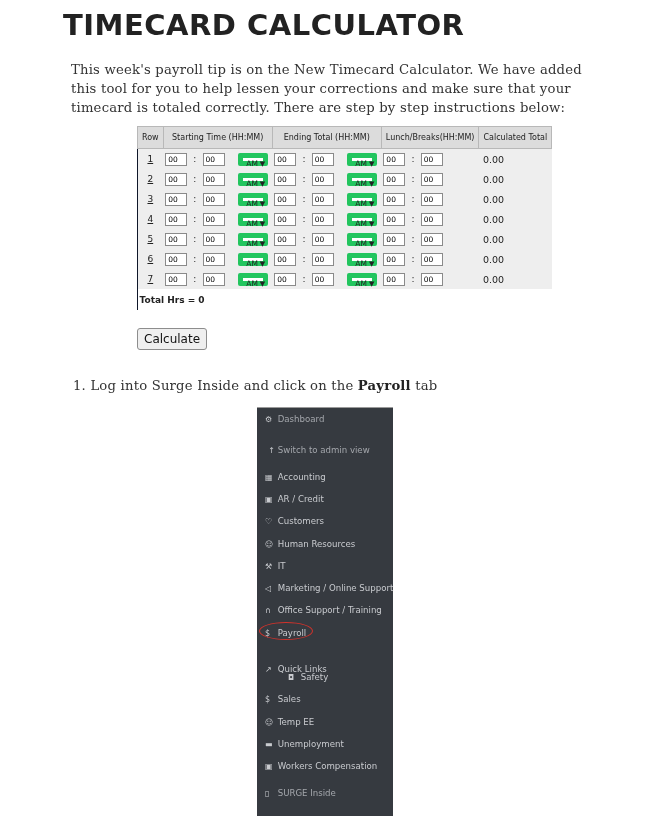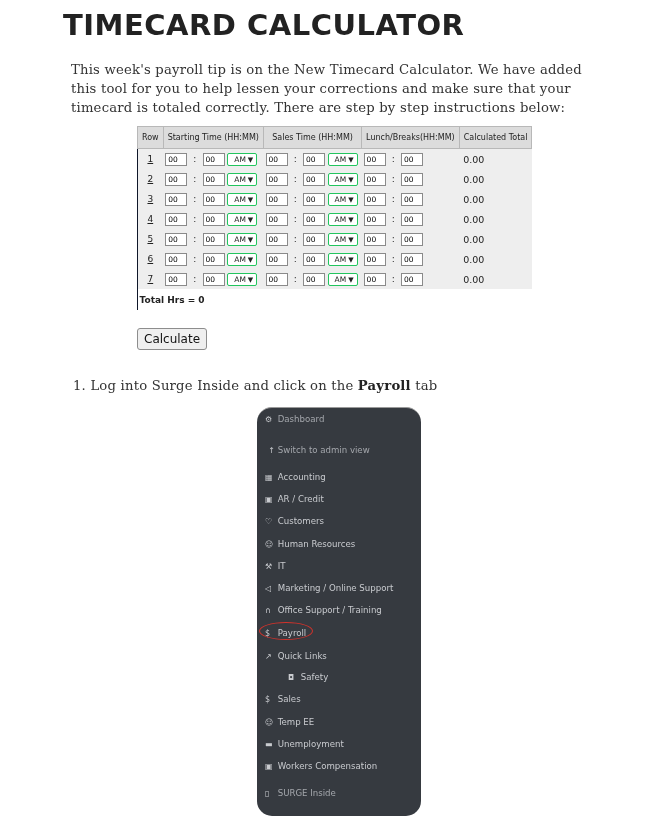--- a/index.html
+++ b/index.html
@@ -28,64 +28,64 @@
   table.calc td { padding: 1px 2px; height: 18px; white-space: nowrap; }
   table.calc tr.datarow { background: #eeeeee; }
   .rownum { text-decoration: underline; text-align: center; width: 20px; font-size: 9px; }
   .tin {
     width: 22px; height: 13px; border: 1px solid #8a8a8a; background: #fff;
     font-family: "DejaVu Sans", sans-serif; font-size: 7.5px; padding: 0 2px;
     box-sizing: border-box; vertical-align: middle;
   }
   .colon { display: inline-block; width: 10px; text-align: center; font-size: 9px; vertical-align: middle; }
   .ampm {
-    display: inline-block; width: 30px; height: 13px; border: 1px solid #22c55e;
+    display: inline-block; width: 30px; height: 13px; border: 5px solid #22c55e;
     border-radius: 2px; background: #fff; font-size: 7.5px; line-height: 11px;
-    box-sizing: border-box; padding-left: 3px; vertical-align: middle; margin-left: 0; margin-right: 2px; text-align: center;
+    box-sizing: border-box; padding-left: 3px; vertical-align: middle; margin-left: 11px; margin-right: 2px;
   }
   .ampm .chev { font-size: 7px; margin-left: 2px; }
   .total { padding-left: 4px !important; font-size: 9.5px; }
   .totalhrs td { background: #ffffff; }
   .totalhrs .tl { text-align: left; font-weight: bold; font-size: 9px; padding-top: 2px; }
   .calc-btn {
     position: absolute; left: 137px; top: 328px;
     font-family: "DejaVu Sans", sans-serif; font-size: 12px; color: #111;
     background: #efefef; border: 1px solid #8d8d8d; border-radius: 3px;
     padding: 3px 6px; cursor: pointer;
   }
   .step {
     position: absolute; left: 73px; top: 378px;
     font-family: "DejaVu Serif", serif; font-size: 13.2px; color: #333; letter-spacing: 0.2px;
   }
   .step b { color: #222; }
   .sidebar {
-    position: absolute; left: 257px; top: 407px; width: 164px; height: 408px;
+    position: absolute; left: 257px; top: 407px; width: 136px; height: 408px;
     background: #363a40; border-top: 1px solid #9a9a9a;
-    font-family: "DejaVu Sans", sans-serif; font-size: 8.6px; color: #c9cbcf; border-radius: 15px;
+    font-family: "DejaVu Sans", sans-serif; font-size: 8.6px; color: #c9cbcf;
   }
   .sb-item { position: absolute; left: 8px; white-space: nowrap; }
   .sb-item .ic { display: inline-block; width: 10px; font-size: 8px; color: #c9cbcf; }
   .sb-muted { color: #a4a7ac; }
   .payroll-ring {
     position: absolute; left: 259px; top: 622px; width: 54px; height: 18px;
     border: 1.5px solid #d1322b; border-radius: 50%; box-sizing: border-box;
   }
 </style>
 </head>
 <body>
 
 <h1 class="title">TIMECARD CALCULATOR</h1>
 <p class="intro">This week's payroll tip is on the New Timecard Calculator. We have added this tool for you to help lessen your corrections and make sure that your timecard is totaled correctly. There are step by step instructions below:</p>
 
 <table class="calc">
   <thead>
     <tr>
       <th>Row</th>
       <th>Starting Time (HH:MM)</th>
-      <th>Sales Time (HH:MM)</th>
+      <th>Ending Total (HH:MM)</th>
       <th>Lunch/Breaks(HH:MM)</th>
       <th>Calculated Total</th>
     </tr>
   </thead>
   <tbody id="calc-body">
       <tr class="datarow">
     <td class="rownum">1</td>
 
     <td>
       <input class="tin" value="00" style="">
@@ -278,21 +278,21 @@
     <div class="sb-item sb-muted" style="top: 6px;"><span class="ic">⚙</span> <span>Dashboard</span></div>
     <div class="sb-item sb-muted" style="top: 37px; text-align: right;"><span class="ic">↑</span> <span>Switch to admin view</span></div>
     <div class="sb-item" style="top: 64px;"><span class="ic">▦</span> <span>Accounting</span></div>
     <div class="sb-item" style="top: 86px;"><span class="ic">▣</span> <span>AR / Credit</span></div>
     <div class="sb-item" style="top: 108px;"><span class="ic">♡</span> <span>Customers</span></div>
     <div class="sb-item" style="top: 131px;"><span class="ic">☺</span> <span>Human Resources</span></div>
     <div class="sb-item" style="top: 153px;"><span class="ic">⚒</span> <span>IT</span></div>
     <div class="sb-item" style="top: 175px;"><span class="ic">◁</span> <span>Marketing / Online Support</span></div>
     <div class="sb-item" style="top: 197px;"><span class="ic">∩</span> <span>Office Support / Training</span></div>
     <div class="sb-item" style="top: 220px;"><span class="ic">$</span> <span>Payroll</span></div>
-    <div class="sb-item" style="top: 243px;"><span class="ic">↗</span> <span>Quick Links</span></div>
+    <div class="sb-item" style="top: 256px;"><span class="ic">↗</span> <span>Quick Links</span></div>
     <div class="sb-item" style="top: 264px; padding-left: 23px;"><span class="ic">◘</span> <span>Safety</span></div>
     <div class="sb-item" style="top: 286px;"><span class="ic">$</span> <span>Sales</span></div>
     <div class="sb-item" style="top: 309px;"><span class="ic">☺</span> <span>Temp EE</span></div>
     <div class="sb-item" style="top: 331px;"><span class="ic">▬</span> <span>Unemployment</span></div>
     <div class="sb-item" style="top: 353px;"><span class="ic">▣</span> <span>Workers Compensation</span></div>
     <div class="sb-item sb-muted" style="top: 380px;"><span class="ic">▯</span> <span>SURGE Inside</span></div>
   </div>
 <div class="payroll-ring"></div>
 
 </body></html>

